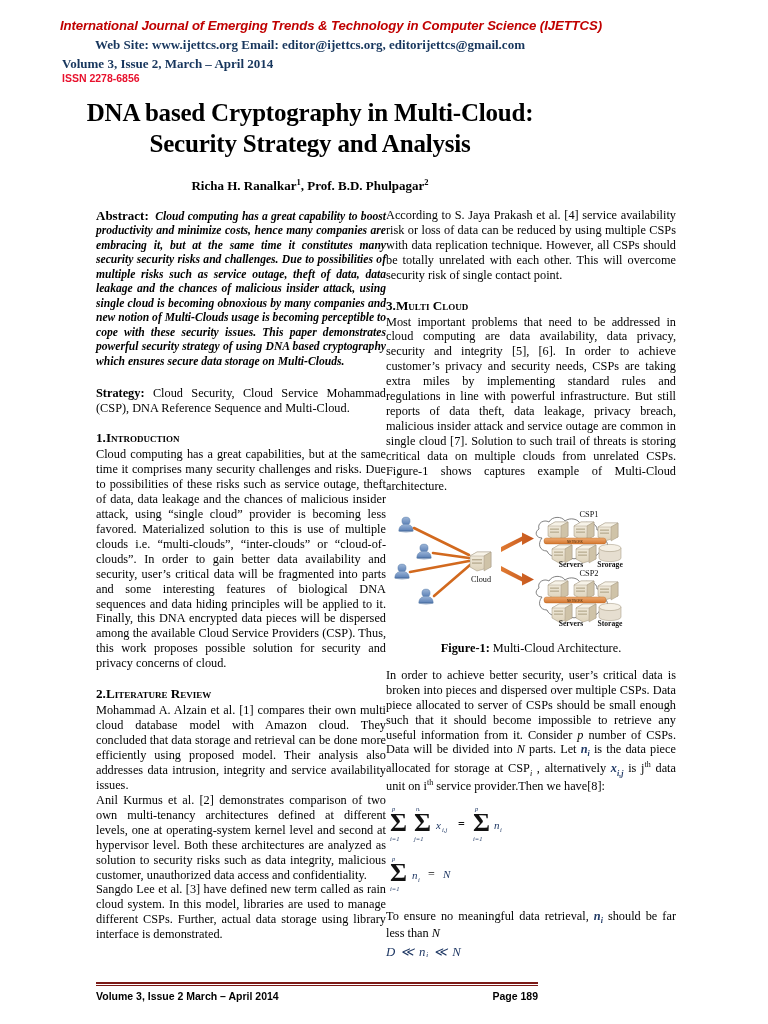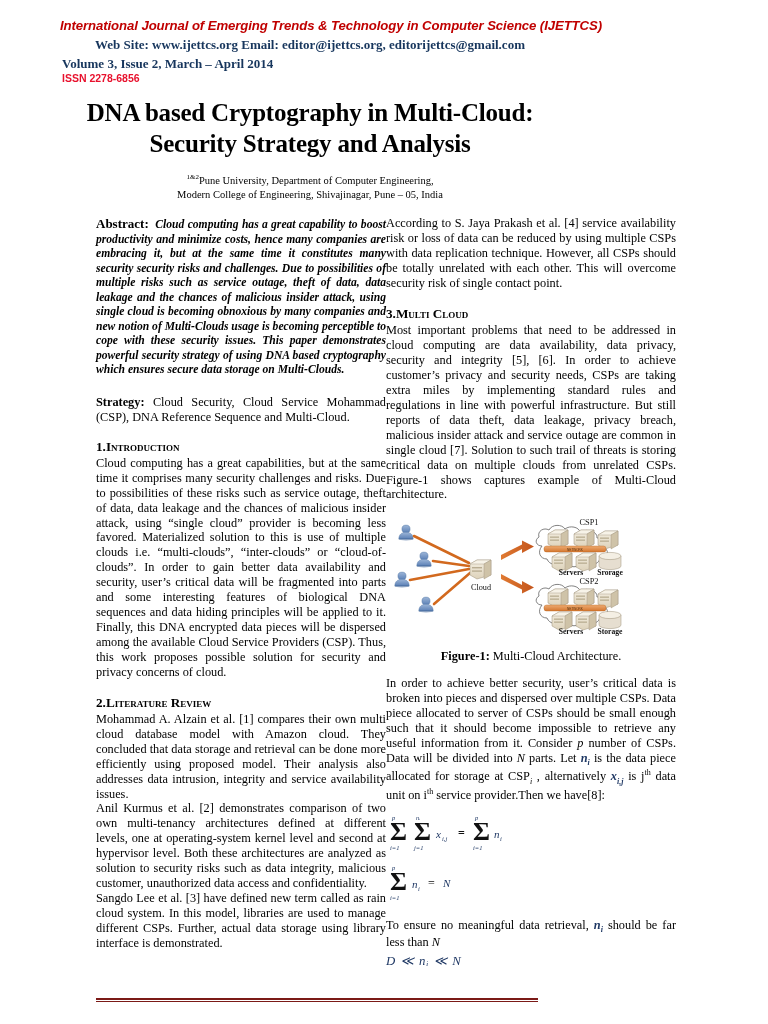--- a/index.html
+++ b/index.html
@@ -235,24 +235,21 @@
       <div class="volume-text">Volume 3, Issue 2, March – April 2014</div>
       <div class="issn-text">ISSN 2278-6856</div>
     </div>
   </div>
 
   <div class="title-block">
     <div class="paper-title">
       <div>DNA based Cryptography in Multi-Cloud:</div>
       <div>Security Strategy and Analysis</div>
     </div>
-    <div class="affiliation">
-      <div><sup>1&amp;2</sup><span>Pune University, Department of Computer Engineering,</span></div>
-      <div>Modern College of Engineering, Shivajinagar, Pune – 05, India</div>
-    </div>
+    <div class="authors"><span>Richa H. Ranalkar</span><sup>1</sup><span>, Prof. B.D. Phulpagar</span><sup>2</sup></div>
   </div>
 
   <div class="columns">
 
     <div class="col">
 
       <p class="abstract-p"><span class="lead">Abstract:</span>&nbsp; <span>Cloud computing has a great capability to boost productivity and minimize costs, hence many companies are embracing it, but at the same time it constitutes many security security risks and challenges. Due to possibilities of multiple risks such as service outage, theft of data, data leakage and the chances of malicious insider attack, using single cloud is becoming obnoxious by many companies and new notion of Multi-Clouds usage is becoming perceptible to cope with these security issues. This paper demonstrates powerful security strategy of using DNA based cryptography which ensures secure data storage on Multi-Clouds.</span></p>
 
       <p class="keywords-p"><span class="lead">Strategy:</span> <span>Cloud Security, Cloud Service Mohammad (CSP), DNA Reference Sequence and Multi-Cloud.</span></p>
 
@@ -460,15 +457,19 @@
       <p class="body-text" style="margin-top:16px"><span>To ensure no meaningful data retrieval,  </span><span class="inline-var-b">n</span><span class="inline-var-b var-sub">i</span><span> should be far less than </span><span class="inline-var">N</span></p>
 
       <div class="ineq">D ≪ nᵢ ≪  N</div>
 
     </div>
   </div>
 
   <div class="footer">
     <div class="footer-rule-top"></div>
     <div class="footer-rule-bot"></div>
+    <div class="footer-row">
+      <div>Volume 3, Issue 2 March – April 2014</div>
+      <div>Page 189</div>
+    </div>
   </div>
 
 </div>
 
 </body></html>

